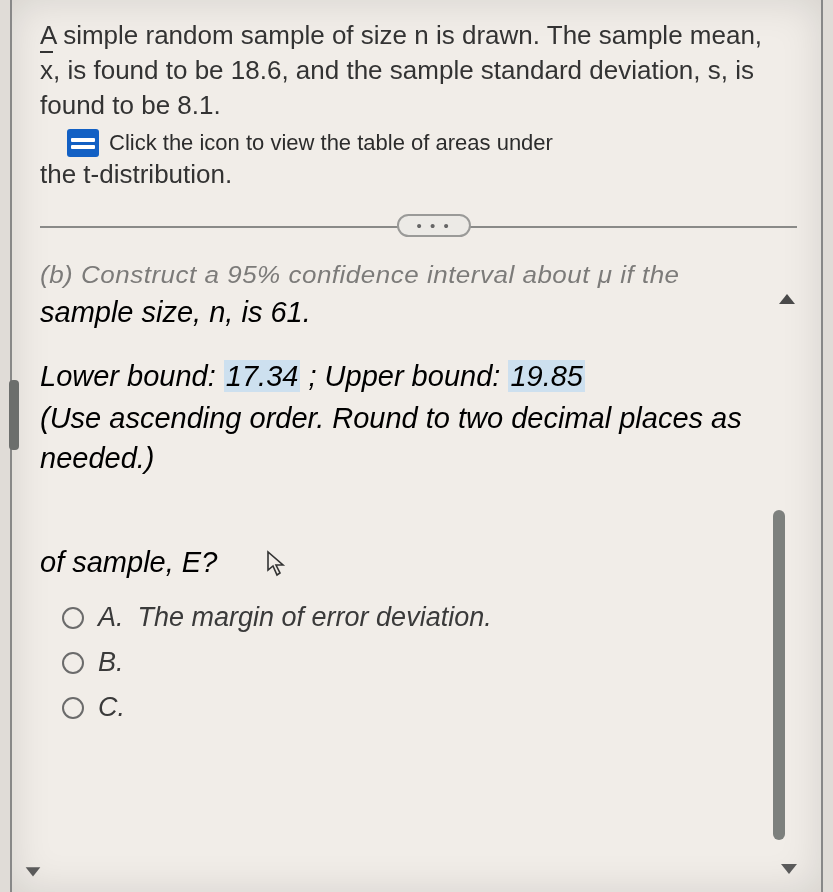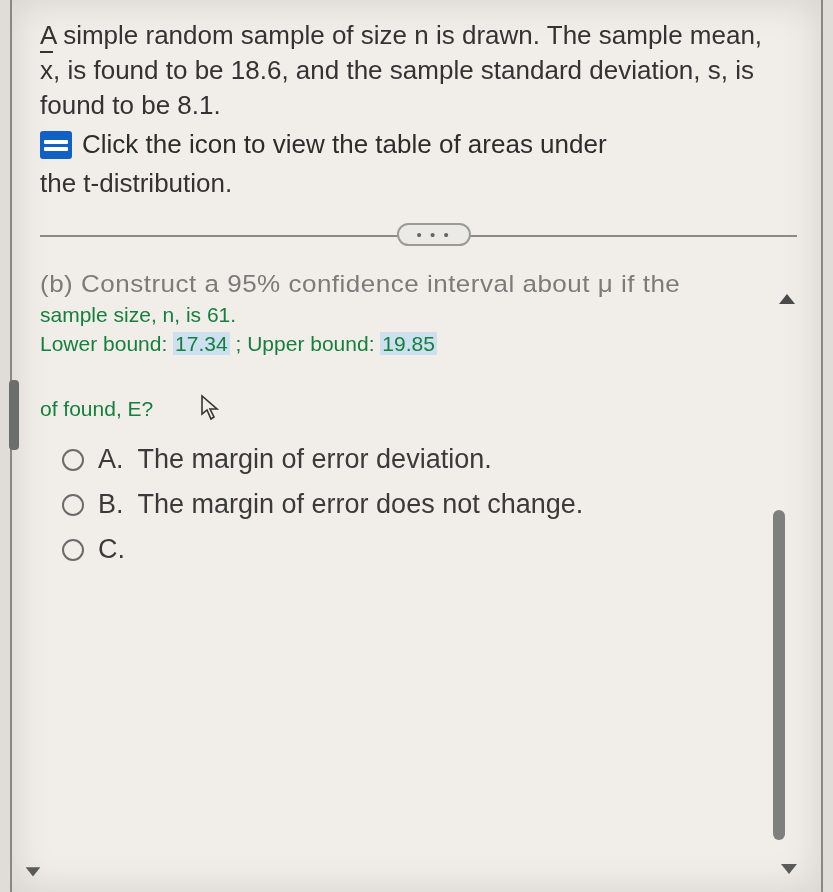--- a/index.html
+++ b/index.html
@@ -39,21 +39,22 @@
     top: -2px;
     left: 0;
     width: 100%;
     border-top: 2px solid #333;
   }
   .icon-row {
     display: flex;
     align-items: center;
     gap: 10px;
     margin-top: 6px;
-    font-size: 26px;
+    font-size: 22px;
+    margin-left: 27px;
   }
   .book-icon {
     width: 32px; height: 28px;
     background: #1260c4;
     border-radius: 3px;
     position: relative;
     display: inline-flex;
     align-items: center;
     justify-content: center;
   }
@@ -90,37 +91,38 @@
     border-radius: 12px;
     padding: 1px 18px;
     font-size: 15px;
     color: #666;
     letter-spacing: 2px;
     cursor: pointer;
   }
   .scrollpane {
     margin-top: 18px;
     position: relative;
+    font-style: italic;
   }
   .clipped-line {
     font-size: 26px;
     color: #555;
     letter-spacing: 0.5px;
     line-height: 1.3;
   }
   .body-text {
-    font-size: 21px;
-    color: #15803d;
+    font-size: 29px;
+    color: #000000;
     line-height: 1.38;
   }
   .filled {
     background: #cde0ef;
     padding: 0 2px;
   }
-  .section-gap { }
+  .section-gap { margin-top: 24px; }
   .options { margin-top: 20px; }
   .opt {
     display: flex;
     align-items: center;
     gap: 14px;
     font-size: 27px;
     color: #3a3a3a;
     margin: 14px 0 14px 22px;
   }
   .radio {
@@ -194,59 +196,59 @@
       <br>
       <span class="xbar-wrap">
         <span class="xbar-bar"></span><span>x</span>
       </span><span>, is found to be 18.6, and the sample standard deviation, s, is found to be 8.1.</span>
     </div>
 
     <div class="icon-row">
       <span class="book-icon"></span>
       <span>Click the icon to view the table of areas under</span>
     </div>
-    <div class="intro" style="margin-top:6px">the t-distribution.</div>
+    <div class="intro" style="margin-top:0">the t-distribution.</div>
 
     <div class="sep-wrap">
       <div class="sep-line"></div>
       <div class="pill">• • •</div>
     </div>
 
     <div class="scrollpane">
       <div class="clipped-line" style="filter: blur(0.3px); opacity:0.75; transform: scaleY(0.95); font-family: 'Arial Narrow', Arial;">(b) Construct a 95% confidence interval about μ if the</div>
       <div class="body-text">sample size, n, is 61.</div>
 
       <div class="body-text section-gap">
         <span>Lower bound:</span>
         <span class="filled">17.34</span>
         <span>;</span>
         <span>Upper bound:</span>
         <span class="filled">19.85</span>
       </div>
+      <div class="body-text" style="margin-top:2px">(Use ascending order. Round to two decimal places as needed.)</div>
 
       <div class="body-text section-gap">
         <br>
-        <span>of found, E?</span>
+        <span>of sample, E?</span>
         <span class="cursor-icon">
           <svg viewBox="0 0 20 28">
               <path d="M2 2 L2 20 L7 16 L11 25 L14 23 L10 15 L17 15 Z" fill="none" stroke="#333" stroke-width="1.6"></path>
             </svg>
         </span>
       </div>
 
       <div class="options">
         <div class="opt">
           <span class="radio"></span>
           <span>A.</span>
           <span>The margin of error deviation.</span>
         </div>
         <div class="opt">
           <span class="radio"></span>
           <span>B.</span>
-          <span>The margin of error does not change.</span>
         </div>
         <div class="opt">
           <span class="radio"></span>
           <span>C.</span>
         </div>
       </div>
     </div>
   </div>
 
   <div class="up-arrow">

